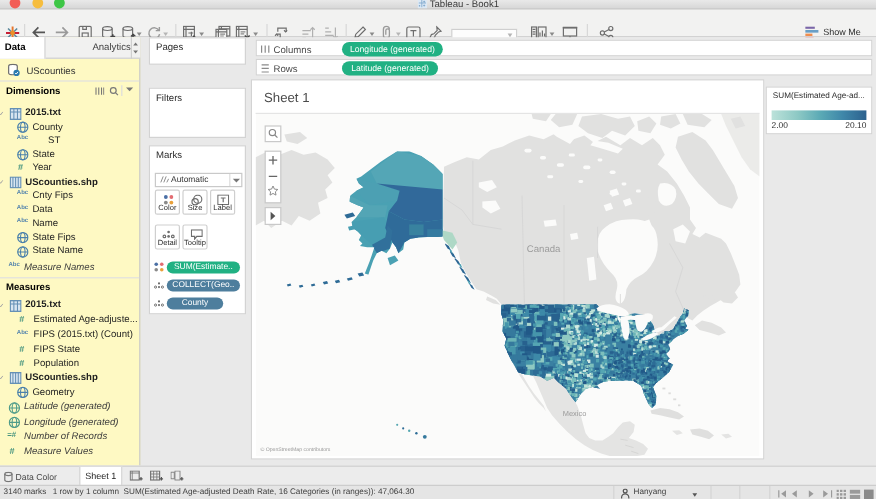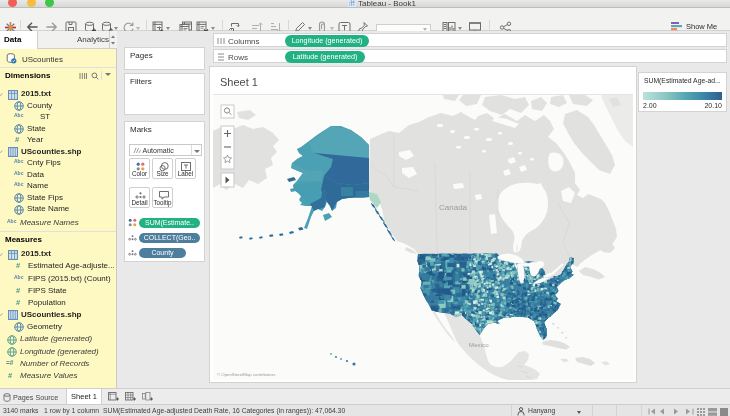--- a/index.html
+++ b/index.html
@@ -366,21 +366,21 @@
 <div class="srow" style="top:327px">
           <div class="ic" style="left:6px;top:1px;font-size:6.5px;color:#48957f;font-weight:600;font-style:normal">=#</div>
           <div class="lbl it" style="left:20px;">Number of Records</div>
         </div>
 <div class="srow" style="top:339px">
           <div class="ic" style="left:8px;top:1px;font-size:7.5px;color:#48957f;font-weight:600;font-style:normal">#</div>
           <div class="lbl it" style="left:20px;">Measure Values</div>
         </div>
  </div>
 
- <div class="card" style="left:124px;top:16px;width:81px;height:23px">
+ <div class="card" style="left:124px;top:0;width:81px;height:23px">
         <div class="cardlbl">Pages</div>
       </div>
  <div class="card" style="left:124px;top:42px;width:81px;height:42px">
         <div class="cardlbl">Filters</div>
       </div>
  <div class="card" style="left:124px;top:90px;width:81px;height:141px">
    <div class="cardlbl">Marks</div>
    <div style="position:absolute;left:4px;top:22px;width:73px;height:12px;border:1px solid #c9c9c9;font-size:7px;color:#333;line-height:11px">
      <svg width="8" height="8" viewBox="0 0 8 8" style="display:inline-block;vertical-align:-1px;margin-left:3px">
             <path d="M1 7L3 2M3.5 7L5.5 2M6 7L7.5 4" stroke="#888" stroke-width="0.8" fill="none"></path>
@@ -3229,21 +3229,21 @@
    <div style="position:absolute;left:4px;top:29px;font-size:7px;color:#2b2b2b">2.00</div>
    <div style="position:absolute;right:4px;top:29px;font-size:7px;color:#2b2b2b">20.10</div>
  </div>
 </div>
 
 <div class="abs" id="tabbar">
   <svg style="position:absolute;left:3px;top:4px" width="8" height="9" viewBox="0 0 8 9">
         <ellipse cx="4" cy="2" rx="3" ry="1.3" fill="none" stroke="#777"></ellipse>
         <path d="M1 2v5c0 .7 1.3 1.3 3 1.3S7 7.7 7 7V2" fill="none" stroke="#777"></path>
       </svg>
-  <div class="tbt" style="left:13px;top:3.5px">Pages Source</div>
+  <div class="tbt" style="left:13px;top:3.5px">Data Color</div>
   <div style="position:absolute;left:66px;top:0;width:36px;height:16px;background:#fff;border-left:1px solid #d0d0d0;border-right:1px solid #d0d0d0;font-size:7.5px;color:#222;text-align:center;line-height:15px">Sheet 1</div>
   <svg style="position:absolute;left:108px;top:3px" width="11" height="10" viewBox="0 0 11 10">
         <rect x="0.5" y="0.5" width="7.5" height="7.5" fill="none" stroke="#777"></rect>
         <path d="M0.5 2.2h7.5M2.2 0.5v7.5" stroke="#777" stroke-width="0.7"></path>
         <path d="M8 7h3M9.5 5.5v3" stroke="#555"></path>
       </svg>
   <svg style="position:absolute;left:125px;top:3px" width="11" height="10" viewBox="0 0 11 10">
         <rect x="0.5" y="0.5" width="7.5" height="7.5" fill="none" stroke="#777"></rect>
         <path d="M0.5 3h7.5M3 0.5v7.5M5.7 0.5v7.5M0.5 5.5h7.5" stroke="#777" stroke-width="0.7"></path>
         <path d="M8 7h3M9.5 5.5v3" stroke="#555"></path>

